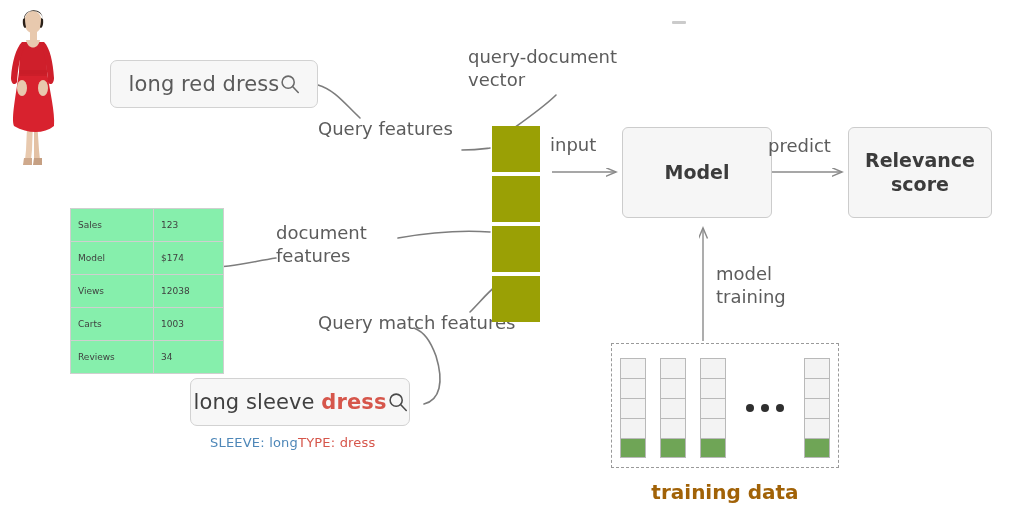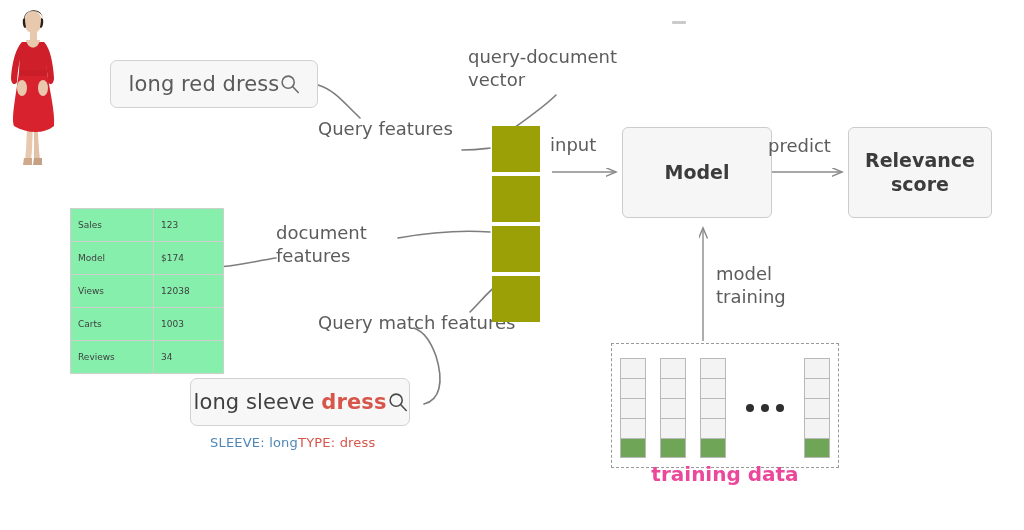--- a/index.html
+++ b/index.html
@@ -143,22 +143,22 @@
   }
   .dots i {
     width: 8px; height: 8px;
     border-radius: 50%;
     background: #2f2f2f;
     display: block;
   }
   .train-title {
     font-size: 20px;
     font-weight: bold;
-    color: #ec4899;
-    margin-top: 4px;
+    color: #a16207;
+    margin-top: 22px;
   }
   .speck {
     width: 14px; height: 3px;
     background: #b9b9b9;
     border-radius: 1px;
     opacity: .75;
   }
 </style>
 </head>
 <body>

